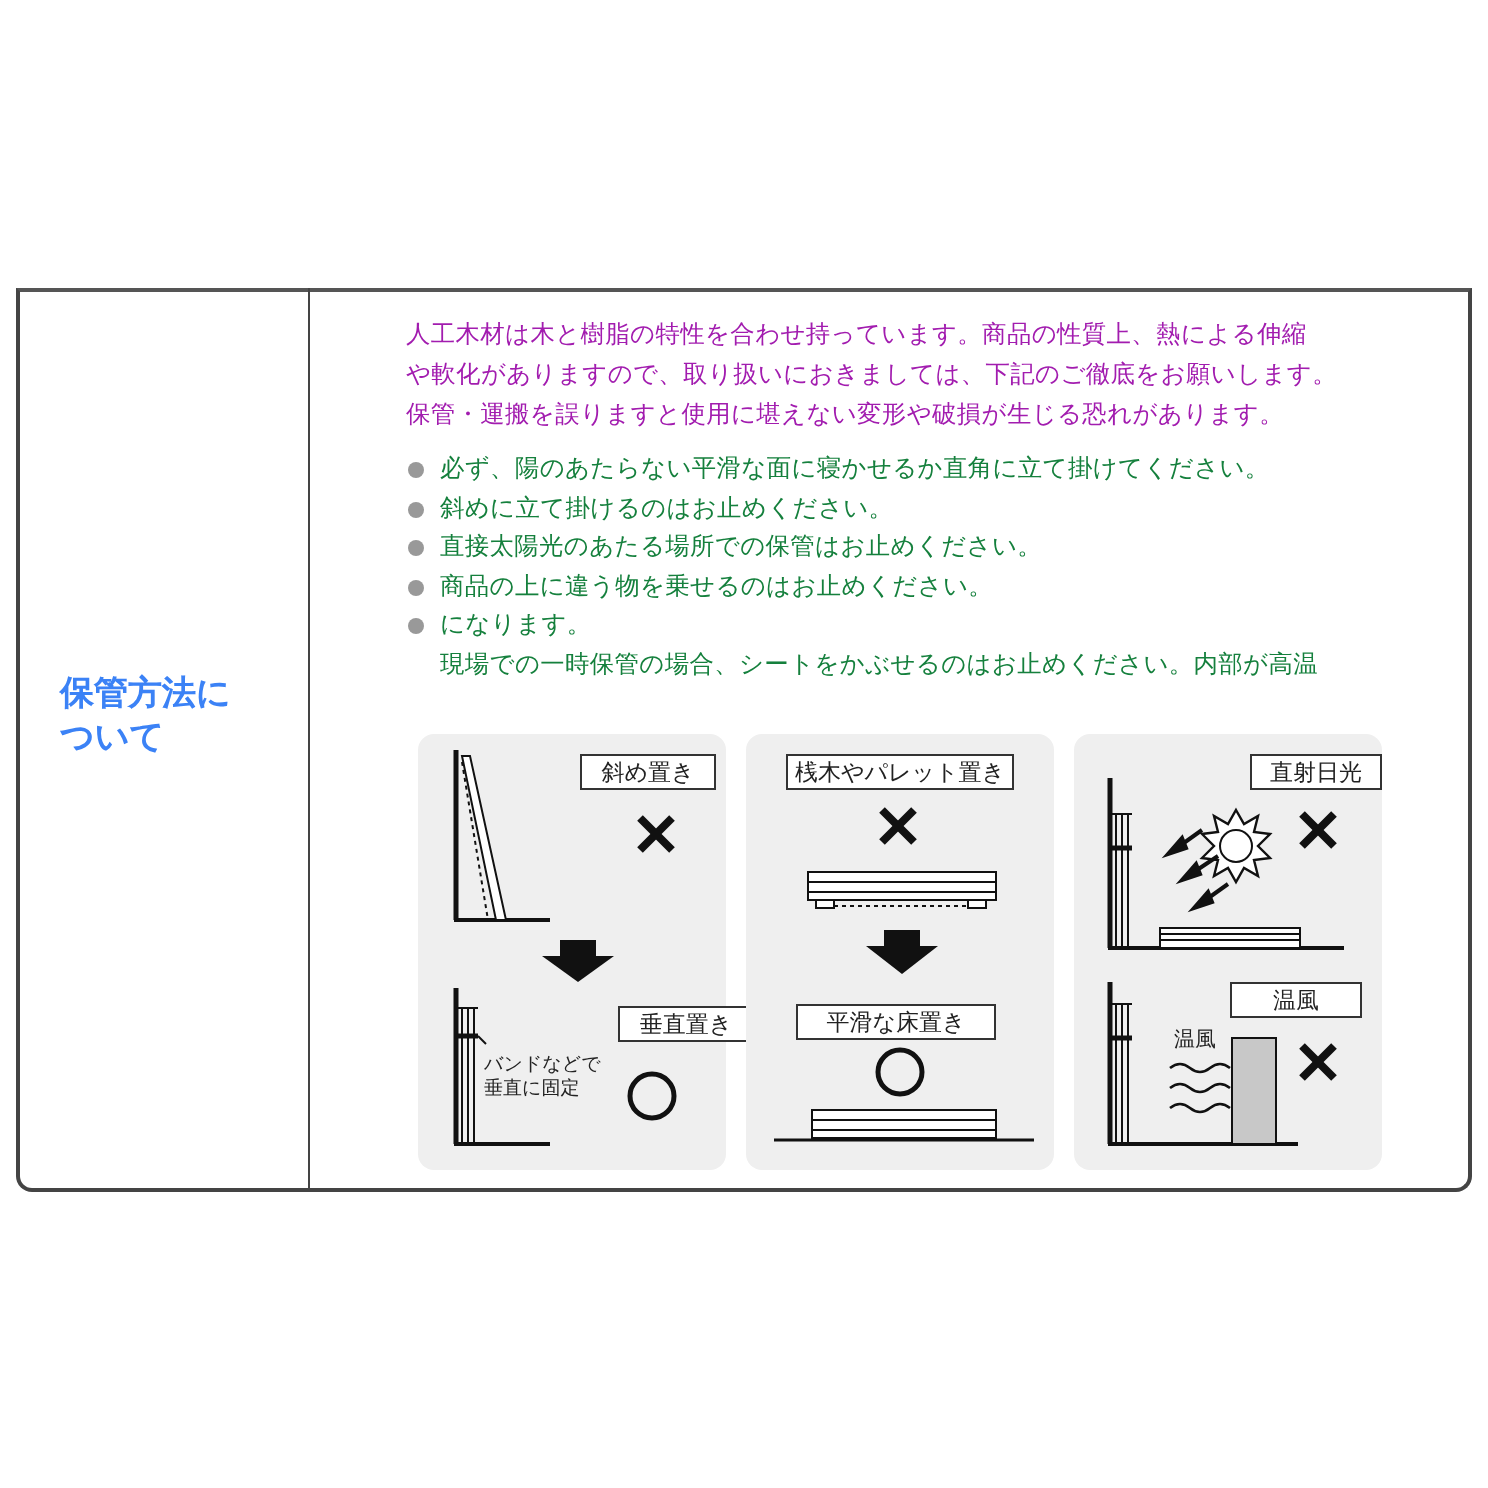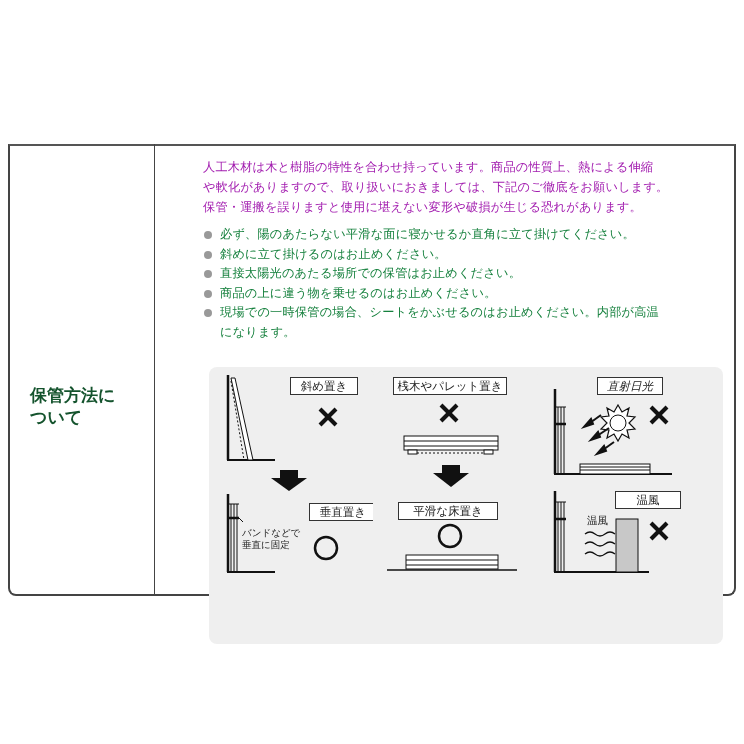--- a/index.html
+++ b/index.html
@@ -3,30 +3,30 @@
 <meta charset="utf-8">
 <style>
   html, body { margin:0; padding:0; background:#ffffff; }
   body { width:744px; height:744px; position:relative; overflow:hidden;
          font-family:"DejaVu Sans", sans-serif; color:#333; }
   .frame { position:absolute; left:8px; top:144px; width:728px; height:452px;
            border-left:2px solid #444; border-right:2px solid #444; border-bottom:2px solid #444;
            border-top:2px solid #555; border-radius:0 0 8px 8px; box-sizing:border-box; }
   .divider { position:absolute; left:154px; top:144px; width:1px; height:452px; background:#444; }
   .heading { position:absolute; left:30px; top:336px; font-size:17px; font-weight:bold;
-             color:#14532d; line-height:22px;margin-top:48px; }
+             color:#3b82f6; line-height:22px; }
   .intro { position:absolute; left:203px; top:157px; width:500px; font-size:12.2px;
            line-height:20px; color:#a21caf; letter-spacing:0.2px; white-space:nowrap; }
   .bullets { position:absolute; left:203px; top:225px; width:510px; margin:0; padding:0;
              list-style:none; font-size:12.2px; line-height:19.6px; color:#15803d; letter-spacing:0.2px; }
   .bullets li { position:relative; padding-left:17px; white-space:nowrap; }
   .bullets li .dot { position:absolute; left:1px; top:6px; width:8px; height:8px; border-radius:50%;
                      background:#999; }
-  .panel { position:absolute; top:367px; width:154px; height:277px; background:#efefef;
-           border-radius:8px;padding-left:32px; }
+  .panel { position:absolute; top:367px; width:154px; height:218px; background:#efefef;
+           border-radius:8px; }
   .panel svg { position:absolute; left:0; top:0; }
   .label-box { position:absolute; background:#fff; border:1px solid #333; font-size:11.5px;
                color:#222; text-align:center; line-height:16px; height:16px; box-sizing:content-box; white-space:nowrap; }
   .note { position:absolute; font-size:9.5px; line-height:12px; color:#222; white-space:nowrap; }
 </style>
 </head>
 <body>
 
 <div class="frame"></div>
 <div class="divider"></div>
@@ -54,22 +54,22 @@
   <li>
     <span class="dot"></span>
     <div>直接太陽光のあたる場所での保管はお止めください。</div>
   </li>
   <li>
     <span class="dot"></span>
     <div>商品の上に違う物を乗せるのはお止めください。</div>
   </li>
   <li>
     <span class="dot"></span>
+    <div>になります。</div>
     <div>現場での一時保管の場合、シートをかぶせるのはお止めください。内部が高温</div>
-    <div>になります。</div>
   </li>
 </ul>
 
 <div class="panel" style="left:209px;">
   <svg width="154" height="218">
 
     <g>
       <line x1="19" y1="8" x2="19" y2="93" stroke="#111" stroke-width="2.5"></line>
       <line x1="18" y1="93" x2="66" y2="93" stroke="#111" stroke-width="2"></line>
 
@@ -181,16 +181,16 @@
     <g fill="none" stroke="#111" stroke-width="1.3">
       <path d="M48,167 q5,-4 10,0 t10,0 t10,0"></path>
       <path d="M48,177 q5,-4 10,0 t10,0 t10,0"></path>
       <path d="M48,187 q5,-4 10,0 t10,0 t10,0"></path>
     </g>
     <g stroke="#111" stroke-width="4">
       <line x1="114" y1="156" x2="130" y2="172"></line>
       <line x1="130" y1="156" x2="114" y2="172"></line>
     </g>
   </svg>
-  <div class="label-box" style="left:60px; top:10px; width:64px;font-style:italic;">直射日光</div>
+  <div class="label-box" style="left:88px; top:10px; width:64px;">直射日光</div>
   <div class="label-box" style="left:78px; top:124px; width:64px;">温風</div>
   <div class="note" style="left:50px; top:147px; font-size:10.5px;">温風</div>
 </div>
 
 </body></html>

